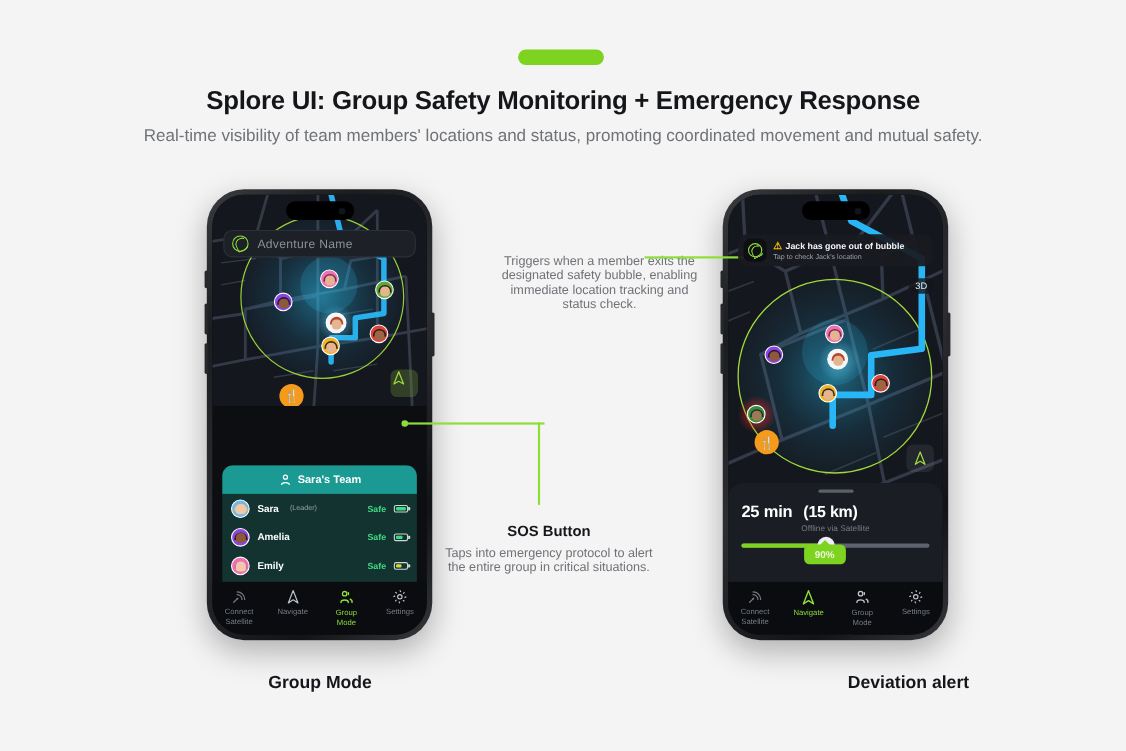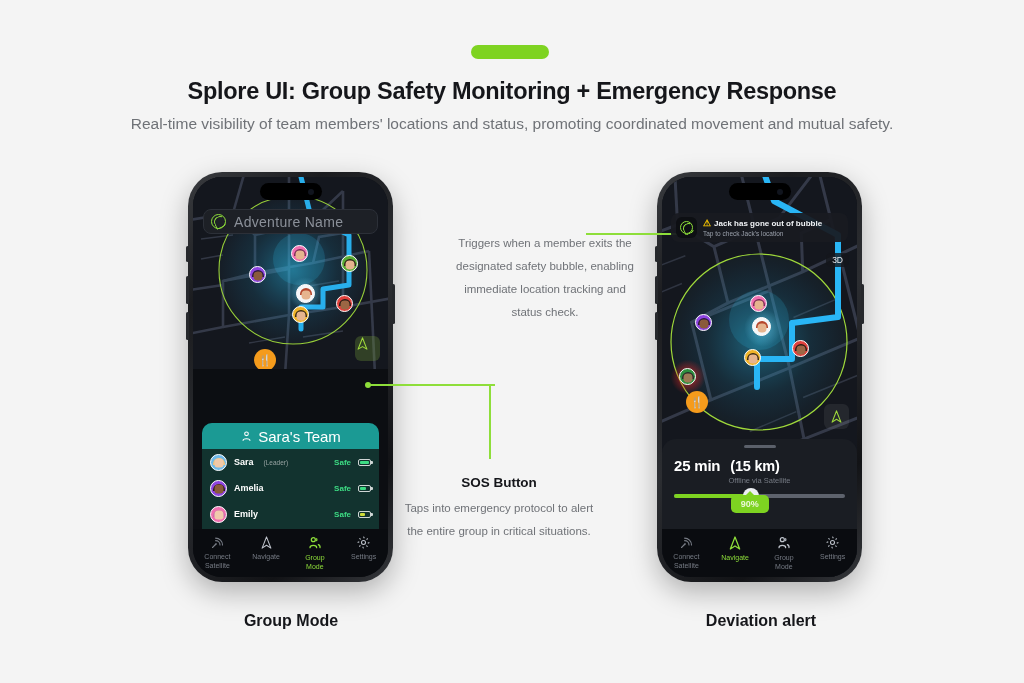--- a/index.html
+++ b/index.html
@@ -67,21 +67,21 @@
   .phone.right .sb2 { left:-2px; top:104px; width:3px; height:28px; }
   .phone.right .sb3 { left:-2px; top:140px; width:3px; height:28px; }
   .phone.right .sb4 { right:-2px; top:112px; width:3px; height:40px; }
 
   .caption {
     position:absolute; width:240px; text-align:center;
     font-size:16px; font-weight:bold; color:#15161a;
     top:612px;
   }
   .caption.left  { left:171px; }
-  .caption.right { left:641px; }
+  .caption.right { left:641px;text-align:right; }
 
   
   .map {
     position:absolute; left:0; right:0;
     background:#15181f;
     overflow:hidden;
   }
   .map svg { position:absolute; inset:0; }
 
   
@@ -93,21 +93,21 @@
   .logo-ring {
     width:15px; height:15px; border-radius:50%;
     border:1.6px solid #8ede3a; position:relative; flex:none;
   }
   .logo-ring:after{
     content:""; position:absolute; left:2px; top:1px;
     width:10px; height:10px; border-radius:50% 50% 50% 0;
     border:1.2px solid #8ede3a; border-right-color:transparent;
     transform:rotate(-25deg);
   }
-  .searchbar .ph { margin-left:8px; font-size:14px; color:#8b9099; letter-spacing:.3px; }
+  .searchbar .ph { margin-left:8px; font-size:11px; color:#8b9099; letter-spacing:.3px; }
 
   .compass-btn {
     position:absolute; right:8px; bottom:8px;
     width:25px; height:25px; border-radius:6px;
     background:rgba(120,160,60,.30);
     display:flex; align-items:center; justify-content:center;
     z-index:25;
   }
 
   .actionrow {
@@ -124,21 +124,21 @@
   .act-sos  .lbl { font-size:10px; color:#fff; font-weight:bold; line-height:12px; text-align:center; }
 
   .teamcard {
     position:absolute; left:9px; right:9px;
     border-radius:10px 10px 0 0; overflow:hidden;
     background:#12332f;
   }
   .team-hd {
     height:26px; background:#1b9a94;
     display:flex; align-items:center; justify-content:center; gap:5px;
-    color:#fff; font-size:15px; font-weight:normal;
+    color:#fff; font-size:10px; font-weight:bold;
   }
   .team-row {
     height:26px; display:flex; align-items:center; padding:0 8px; gap:7px;
   }
   .avatar {
     width:17px; height:17px; border-radius:50%; flex:none;
     border:1.4px solid #fff; position:relative; overflow:hidden;
   }
   .avatar .face{
     position:absolute; left:50%; top:58%; transform:translate(-50%,-50%);
@@ -245,21 +245,21 @@
   .pin-glow{ position:absolute; border-radius:50%; z-index:13; }
   .food-pin {
     position:absolute; width:22px; height:22px; border-radius:50% 50% 50% 50%;
     background:#f59b1c; display:flex; align-items:center; justify-content:center;
     z-index:16; font-size:11px; color:#fff;
   }
 
   
   .ann { position:absolute; }
   .ann .a-title { font-size:13.5px; font-weight:bold; color:#15161a; text-align:center; line-height:17px; }
-  .ann .a-body  { font-size:11.5px; color:#6f7277; text-align:center; line-height:23px; margin-top:6px; }
+  .ann .a-body  { font-size:11.5px; color:#6f7277; text-align:center; line-height:13px; margin-top:6px; }
   .conn { position:absolute; }
   .conn .ln { position:absolute; background:#8ede3a; }
   .dot { position:absolute; width:6px; height:6px; border-radius:50%; background:#8ede3a; }
 </style>
 </head>
 <body>
 
 <div class="hdr-pill"></div>
 <div class="hdr-title">Splore UI: Group Safety Monitoring + Emergency Response</div>
 <div class="hdr-sub">Real-time visibility of team members' locations and status, promoting coordinated movement and mutual safety.</div>

